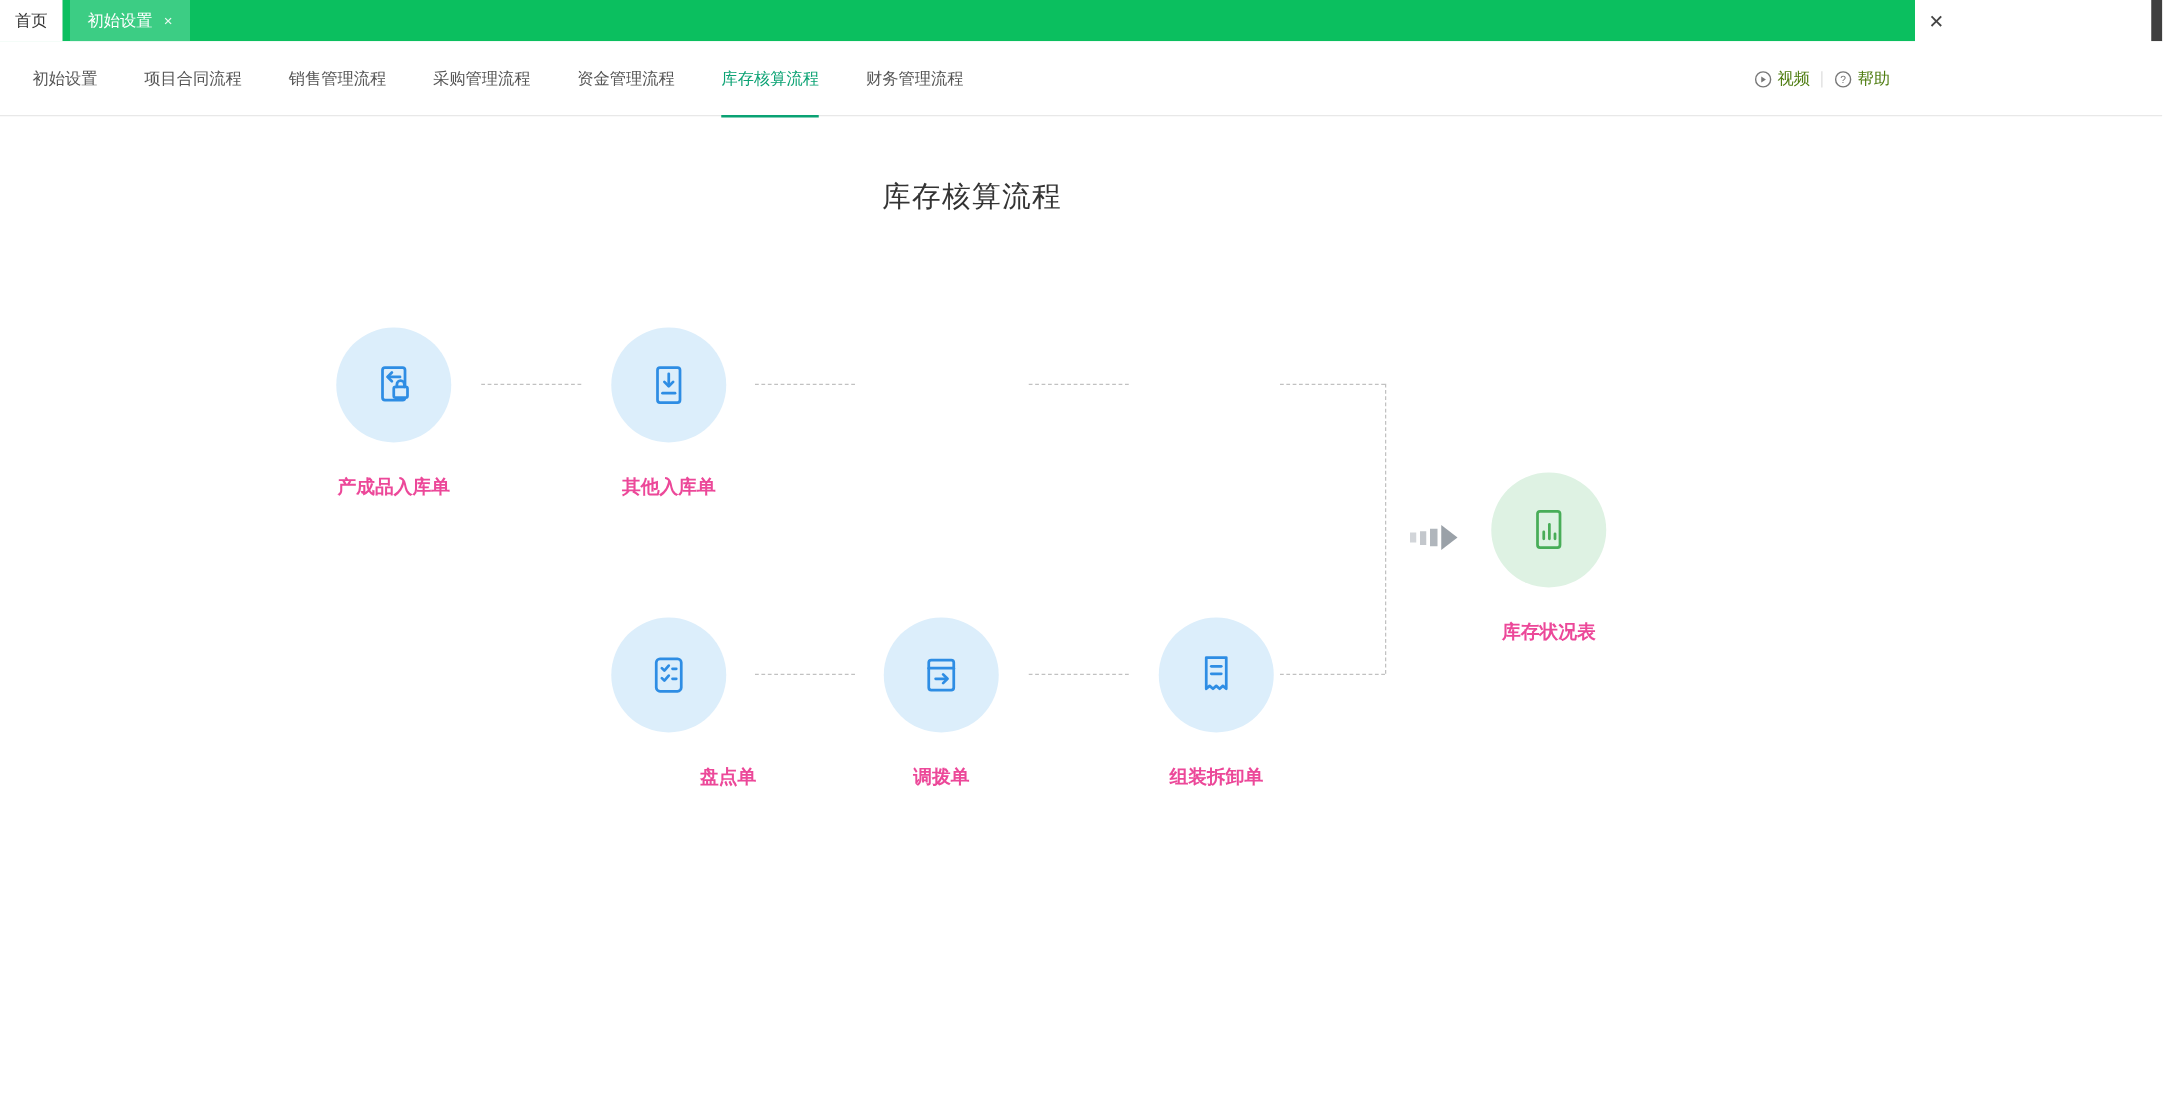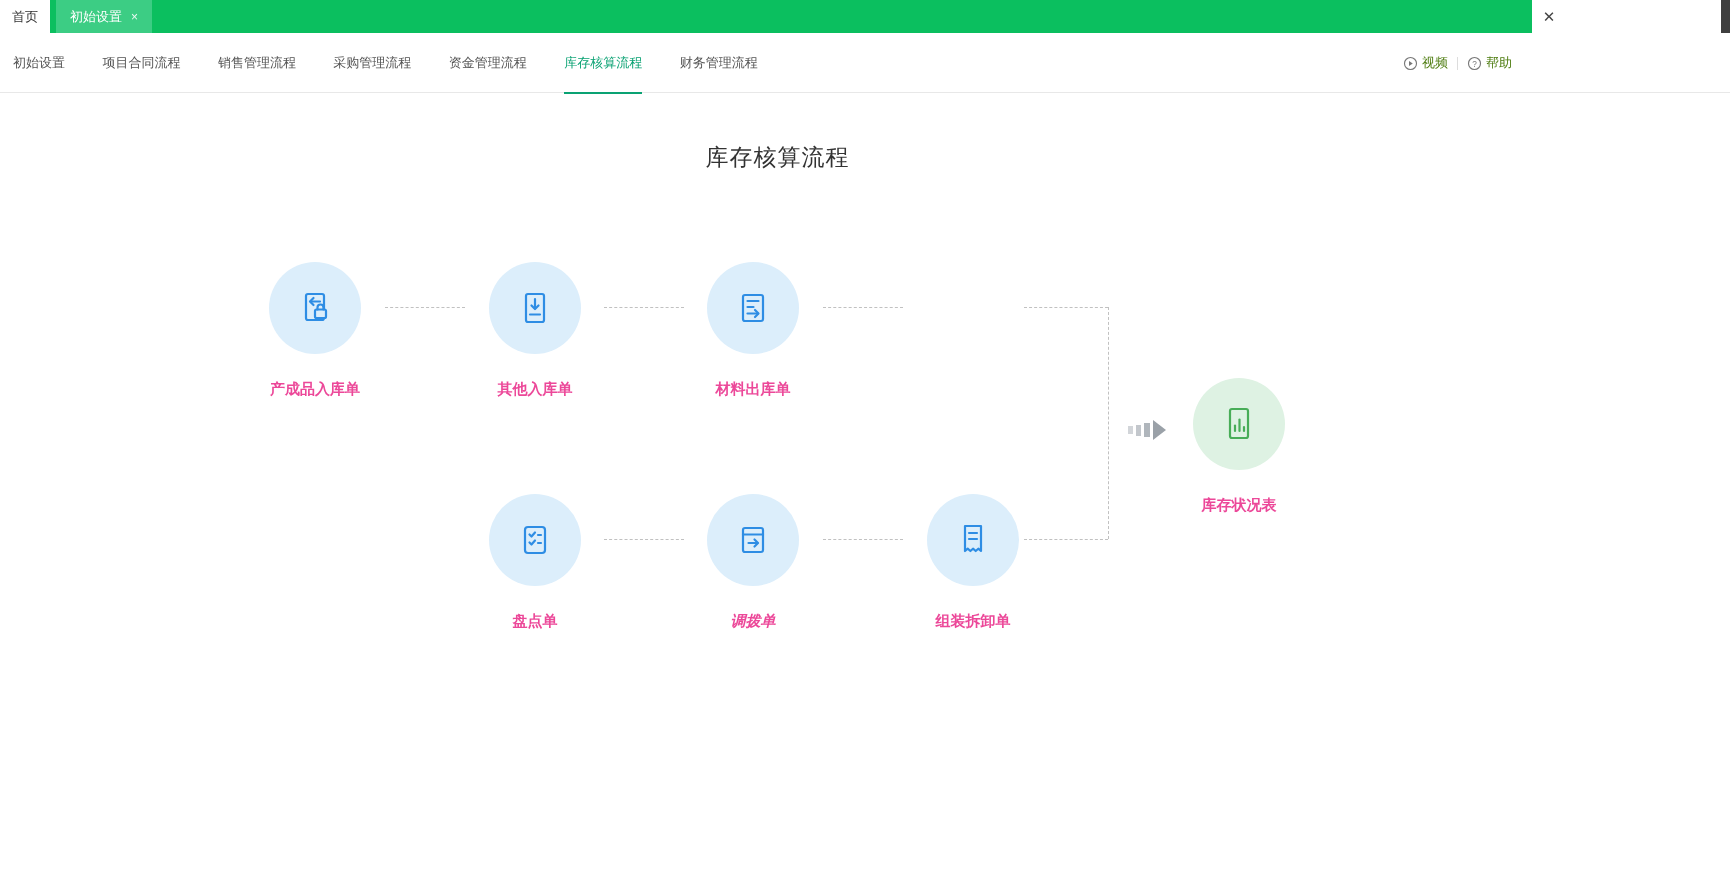--- a/index.html
+++ b/index.html
@@ -10,21 +10,21 @@
   
   .topbar { position:absolute; top:0; left:0; width:1730px; height:48px; background:#fff; }
   .topbar-green { position:absolute; top:0; left:0; width:1532px; height:33px; background:#0bbf5f; display:flex; align-items:stretch; }
   .home-tab { background:#fff; color:#333; font-size:13px; display:flex; align-items:center; padding:0 12px; cursor:pointer; }
   .doc-tab { margin-left:6px; background:#3ccd84; color:#fff; font-size:13px; display:flex; align-items:center; gap:9px; padding:0 14px; cursor:pointer; }
   .doc-tab .tab-close { font-size:12px; line-height:1; opacity:.9; cursor:pointer; }
   .window-close { position:absolute; top:0; left:1534px; width:30px; height:33px; display:flex; align-items:center; justify-content:center; color:#444; font-size:15px; cursor:pointer; background:#fff; }
   .edge-dark { position:absolute; top:0; right:0; width:9px; height:33px; background:#3f3f3f; }
 
   
-  .navtabs { position:absolute; top:33px; left:0; width:1730px; height:60px; background:#fff; border-bottom:1px solid #e8e8e8; padding-left:13px; }
+  .navtabs { position:absolute; top:33px; left:0; width:1730px; height:60px; background:#fff; border-bottom:1px solid #e8e8e8; padding-left:26px; }
   .navtab { display:inline-block; height:60px; line-height:60px; margin-right:33px; font-size:13px; color:#555; cursor:pointer; position:relative; }
   .navtab.active { color:#0aa273; border-bottom:2px solid #0aa273; line-height:58px; }
   .nav-right { position:absolute; top:0; right:218px; height:60px; display:flex; align-items:center; gap:9px; font-size:13px; color:#4d7c0f; }
   .nav-link { display:flex; align-items:center; gap:4px; cursor:pointer; }
   .nav-sep { width:1px; height:13px; background:#ddd; }
 
   
   .page-title { position:absolute; top:142px; left:0; width:1555px; text-align:center; font-size:23px; font-weight:500; color:#333; letter-spacing:1px; }
 
   
@@ -113,48 +113,36 @@
       <svg class="icon" width="40" height="40" viewBox="0 0 40 40" fill="none" stroke="currentColor" stroke-width="2.2" stroke-linecap="round" stroke-linejoin="round">
         <rect x="11" y="6" width="18" height="28" rx="2"></rect>
         <path d="M20 11 V20.5"></path>
         <path d="M16.5 17.5 L20 21 L23.5 17.5"></path>
         <path d="M15 26.5 H25"></path>
       </svg>
     </div>
     <div class="label">其他入库单</div>
   </div>
 
-  <div class="node" style="left:683px; top:262px;">
-    <div class="circle">
-      <svg class="icon" width="40" height="40" viewBox="0 0 40 40" fill="none" stroke="currentColor" stroke-width="2.2" stroke-linecap="round" stroke-linejoin="round">
-        <rect x="10" y="7" width="20" height="26" rx="2"></rect>
-        <path d="M14.5 13 H25.5"></path>
-        <path d="M14.5 19 H20.5"></path>
-        <path d="M14.5 25.5 H25"></path>
-        <path d="M22 22 L25.5 25.5 L22 29"></path>
-      </svg>
-    </div>
-    <div class="label">材料出库单</div>
-  </div>
 
 
-  <div class="node" style="left:465px; top:494px;">
+  <div class="node" style="left:465px; top:494px;text-align:right;">
     <div class="circle">
       <svg class="icon" width="40" height="40" viewBox="0 0 40 40" fill="none" stroke="currentColor" stroke-width="2.2" stroke-linecap="round" stroke-linejoin="round">
         <rect x="10" y="7" width="20" height="26" rx="3"></rect>
         <path d="M14.5 14.5 l2 2 3.5 -4"></path>
         <path d="M23 15 H26"></path>
         <path d="M14.5 22.5 l2 2 3.5 -4"></path>
         <path d="M23 23 H26"></path>
       </svg>
     </div>
     <div class="label">盘点单</div>
   </div>
 
-  <div class="node" style="left:683px; top:494px;font-style:italic;">
+  <div class="node" style="left:683px; top:494px;">
     <div class="circle">
       <svg class="icon" width="40" height="40" viewBox="0 0 40 40" fill="none" stroke="currentColor" stroke-width="2.2" stroke-linecap="round" stroke-linejoin="round">
         <rect x="10" y="8" width="20" height="24" rx="2"></rect>
         <path d="M10 14.5 H30"></path>
         <path d="M15.5 23 H24.5"></path>
         <path d="M21.5 19.5 L25 23 L21.5 26.5"></path>
       </svg>
     </div>
     <div class="label">调拨单</div>
   </div>

